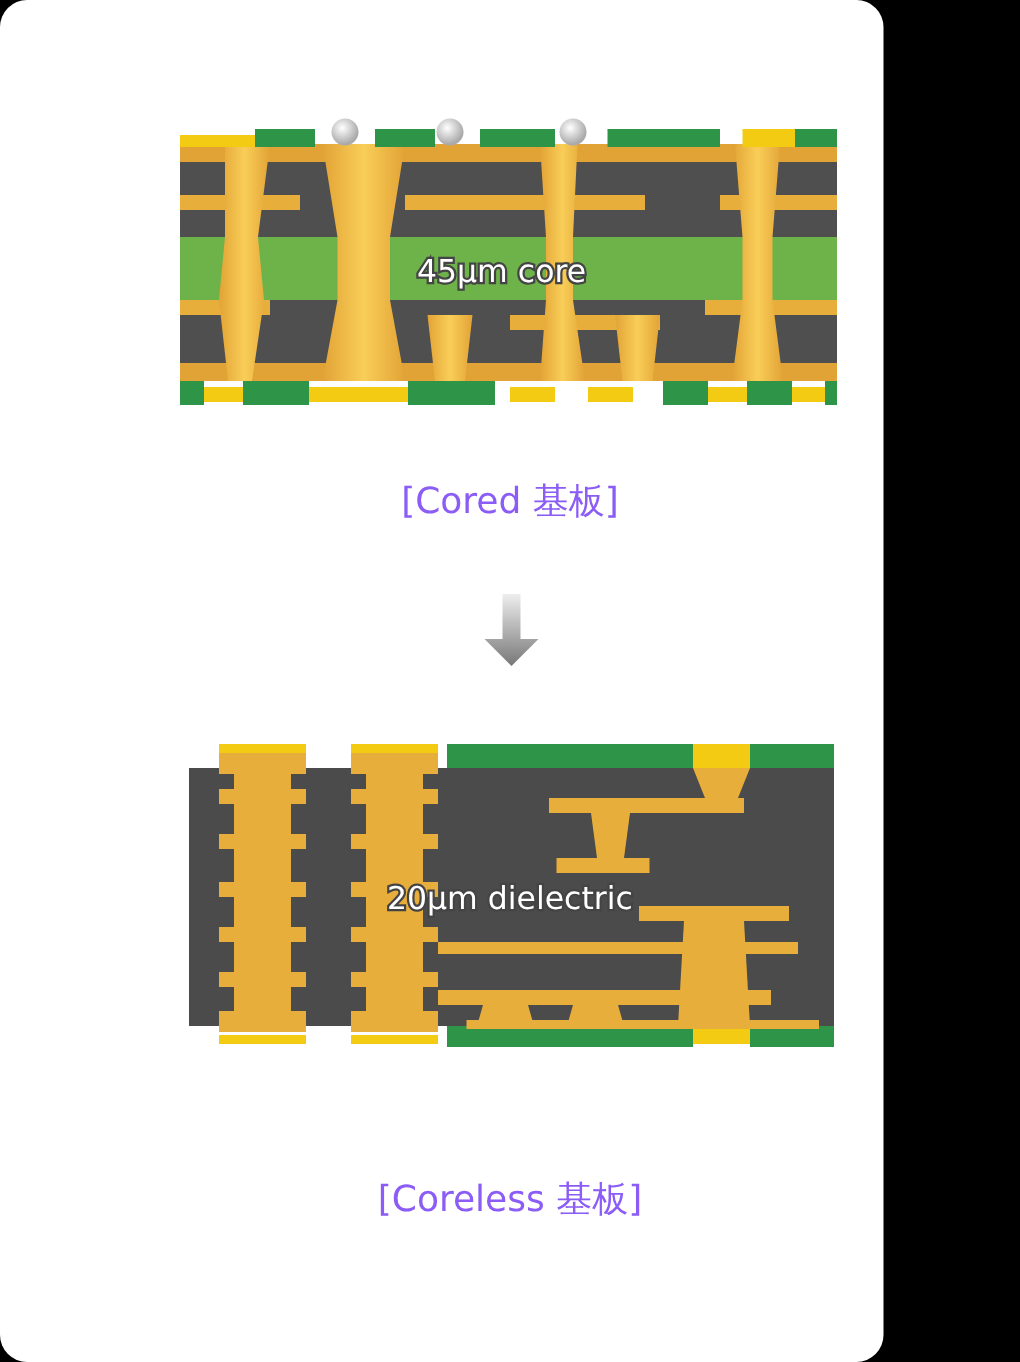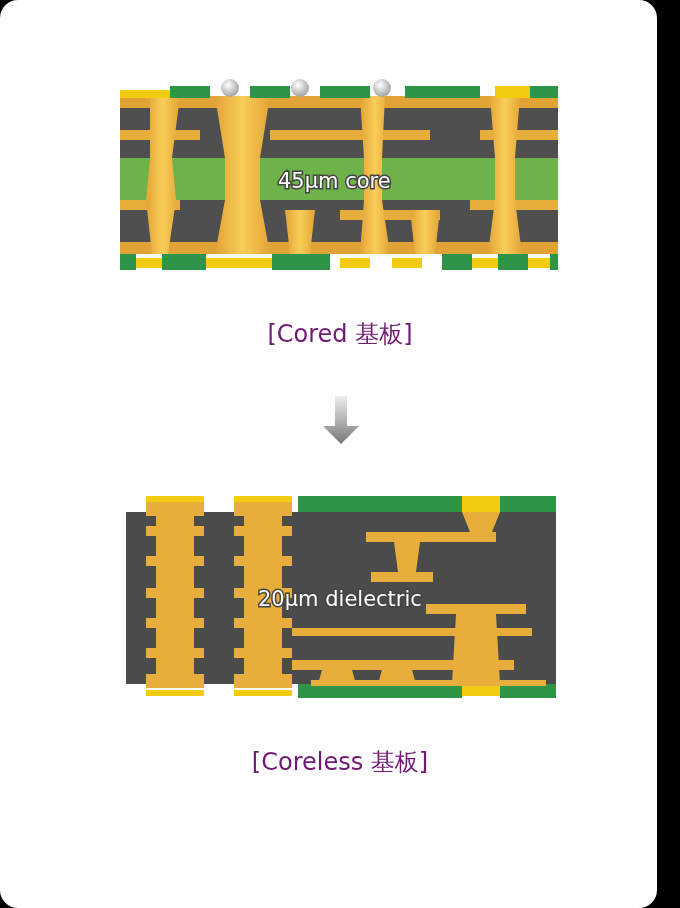--- a/index.html
+++ b/index.html
@@ -1,23 +1,23 @@
 <!DOCTYPE html>
 <html><head>
 <meta charset="utf-8">
 <style>
   html, body { margin:0; padding:0; background:#000; }
   body { width:680px; height:908px; overflow:hidden; font-family:"DejaVu Sans", sans-serif; }
-  .card { position:absolute; left:0; top:0; width:657px; height:908px; background:#fff; border-radius:18px; overflow:hidden; }
+  .card { position:absolute; left:0; top:0; width:589px; height:908px; background:#fff; border-radius:18px; overflow:hidden; }
   .diagram { position:absolute; }
   .cored { left:120px; top:78px; width:440px; height:200px; }
   .coreless { left:126px; top:494px; width:430px; height:210px; }
-  .label { position:absolute; left:0; width:680px; text-align:center; color:#701a75; }
+  .label { position:absolute; left:0; width:680px; text-align:center; color:#8b5cf6; }
   .title1 { top:318px; font-size:24px; }
-  .title2 { top:746px; font-size:24px; }
+  .title2 { top:783px; font-size:24px; }
   .note { top:800px; font-size:17px; color:#555; }
   .overlay-text { font-family:"DejaVu Sans", sans-serif; font-size:21px; fill:#fff; stroke:#444; stroke-width:3px; paint-order:stroke; }
   .arrow { position:absolute; left:323px; top:396px; width:36px; height:48px; }
 </style>
 </head>
 <body>
 
 <div class="card">
 
   <svg class="diagram cored" viewBox="0 0 440 200">

